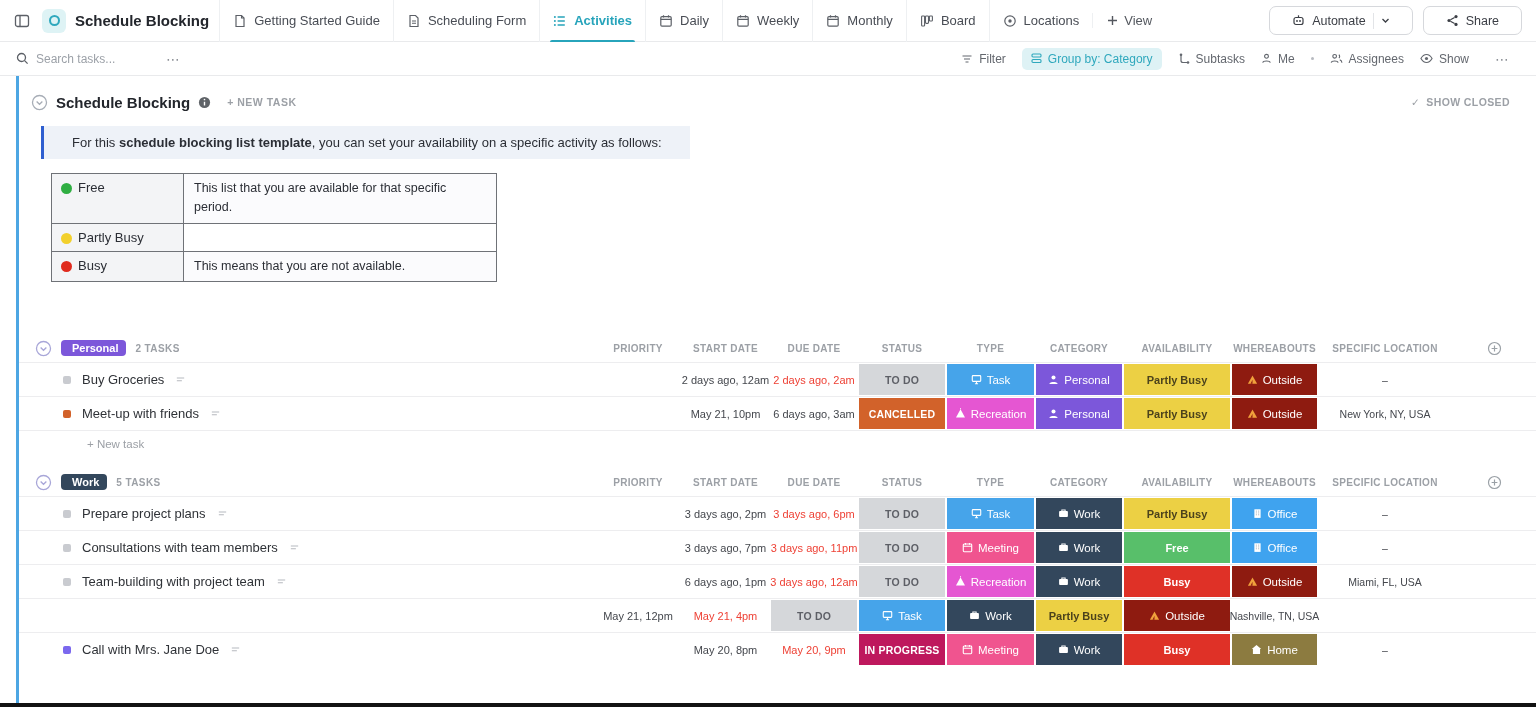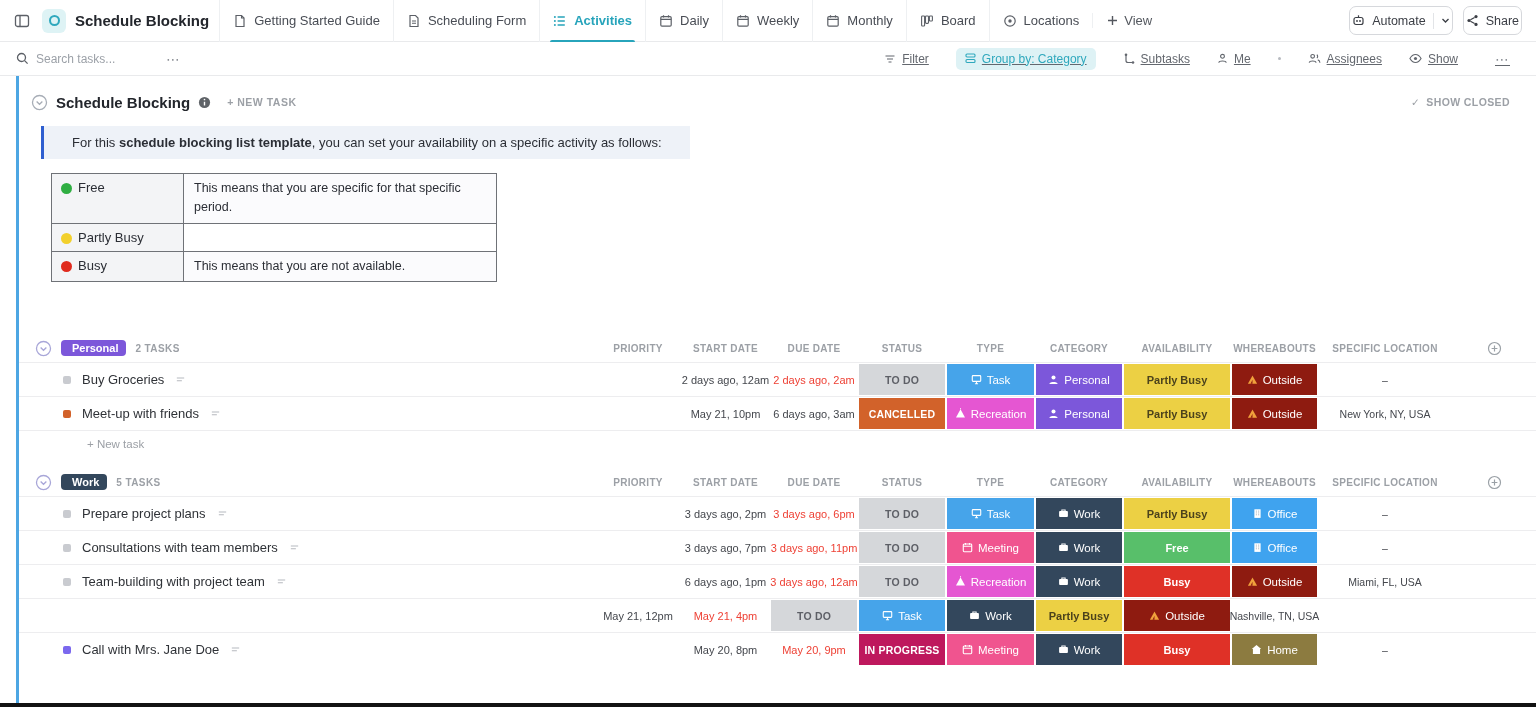--- a/index.html
+++ b/index.html
@@ -18,32 +18,32 @@
   .tabs { display:flex; height:42px; align-items:stretch; }
   .tab { display:flex; align-items:center; gap:7px; padding:0 13px; font-size:13px;
     color:#494d55; border-left:1px solid #eef0f2; cursor:pointer; position:relative; white-space:nowrap; }
   .tab.active { color:#27a4bb; font-weight:600; }
   .tab.active:after { content:""; position:absolute; left:10px; right:10px; bottom:0;
     height:2px; background:#27a4bb; border-radius:2px 2px 0 0; }
   .addview { display:flex; align-items:center; gap:6px; font-size:13px; color:#54585f;
     padding:0 14px; border-left:1px solid #eef0f2; cursor:pointer; white-space:nowrap; }
   .topbar-right { margin-left:auto; display:flex; align-items:center; gap:10px; }
   .btn { height:29px; border:1px solid #d6d8dc; border-radius:7px; display:flex;
-    align-items:center; gap:7px; padding:0 2px; font-size:12.5px; color:#3b3e45; cursor:pointer; background:#fff; }
+    align-items:center; gap:7px; padding:0 22px; font-size:12.5px; color:#3b3e45; cursor:pointer; background:#fff; }
   .btn .sep { width:1px; height:16px; background:#e2e4e7; }
 
   
   .toolbar { height:34px; display:flex; align-items:center; padding:0 16px;
     border-bottom:1px solid #e9eaec; font-size:12px; color:#63676e; }
   .search { display:flex; align-items:center; gap:7px; }
   .search input { border:none; outline:none; font-size:12px; color:#3b3e45; width:120px;
     font-family:inherit; }
   .search input::placeholder { color:#9ca1a8; }
   .dots { color:#8c9096; font-size:14px; letter-spacing:1px; padding:0 10px; cursor:pointer; }
-  .toolbar-right { margin-left:auto; display:flex; align-items:center; gap:27px;text-decoration:underline; }
+  .toolbar-right { margin-left:auto; display:flex; align-items:center; gap:16px; }
   .titem { display:flex; align-items:center; gap:6px; cursor:pointer; white-space:nowrap; }
   .group-pill { background:#def2f5; color:#2fa8bd; border-radius:5px; padding:4px 9px;
     display:flex; align-items:center; gap:6px; font-size:12px; cursor:pointer; }
   .tinydot { width:3px; height:3px; border-radius:50%; background:#b7bac0; }
 
   
   .content { margin-left:16px; border-left:3px solid #4da6e3; height:627px;
     background:#fff; overflow:hidden; padding-top:8px; }
   .list-header { display:flex; align-items:center; padding:4px 26px 0 12px; height:32px; }
   .list-header .ttl { font-size:15px; font-weight:700; color:#23262c; margin:0 8px; }
@@ -328,21 +328,21 @@
   <div class="banner">
     <span>For this </span><b>schedule blocking list template</b><span>, you can set your availability on a specific activity as follows:</span>
   </div>
 
   <div class="legend">
   <div class="leg-row">
     <div class="leg-label">
       <span class="leg-dot" style="background:#2fae42"></span>
       <span>Free</span>
     </div>
-    <div class="leg-desc">This means that you are specific for that specific period.</div>
+    <div class="leg-desc">This list that you are available for that specific period.</div>
   </div>
   <div class="leg-row">
     <div class="leg-label">
       <span class="leg-dot" style="background:#f2d02c"></span>
       <span>Partly Busy</span>
     </div>
   </div>
   <div class="leg-row">
     <div class="leg-label">
       <span class="leg-dot" style="background:#e02b1e"></span>

